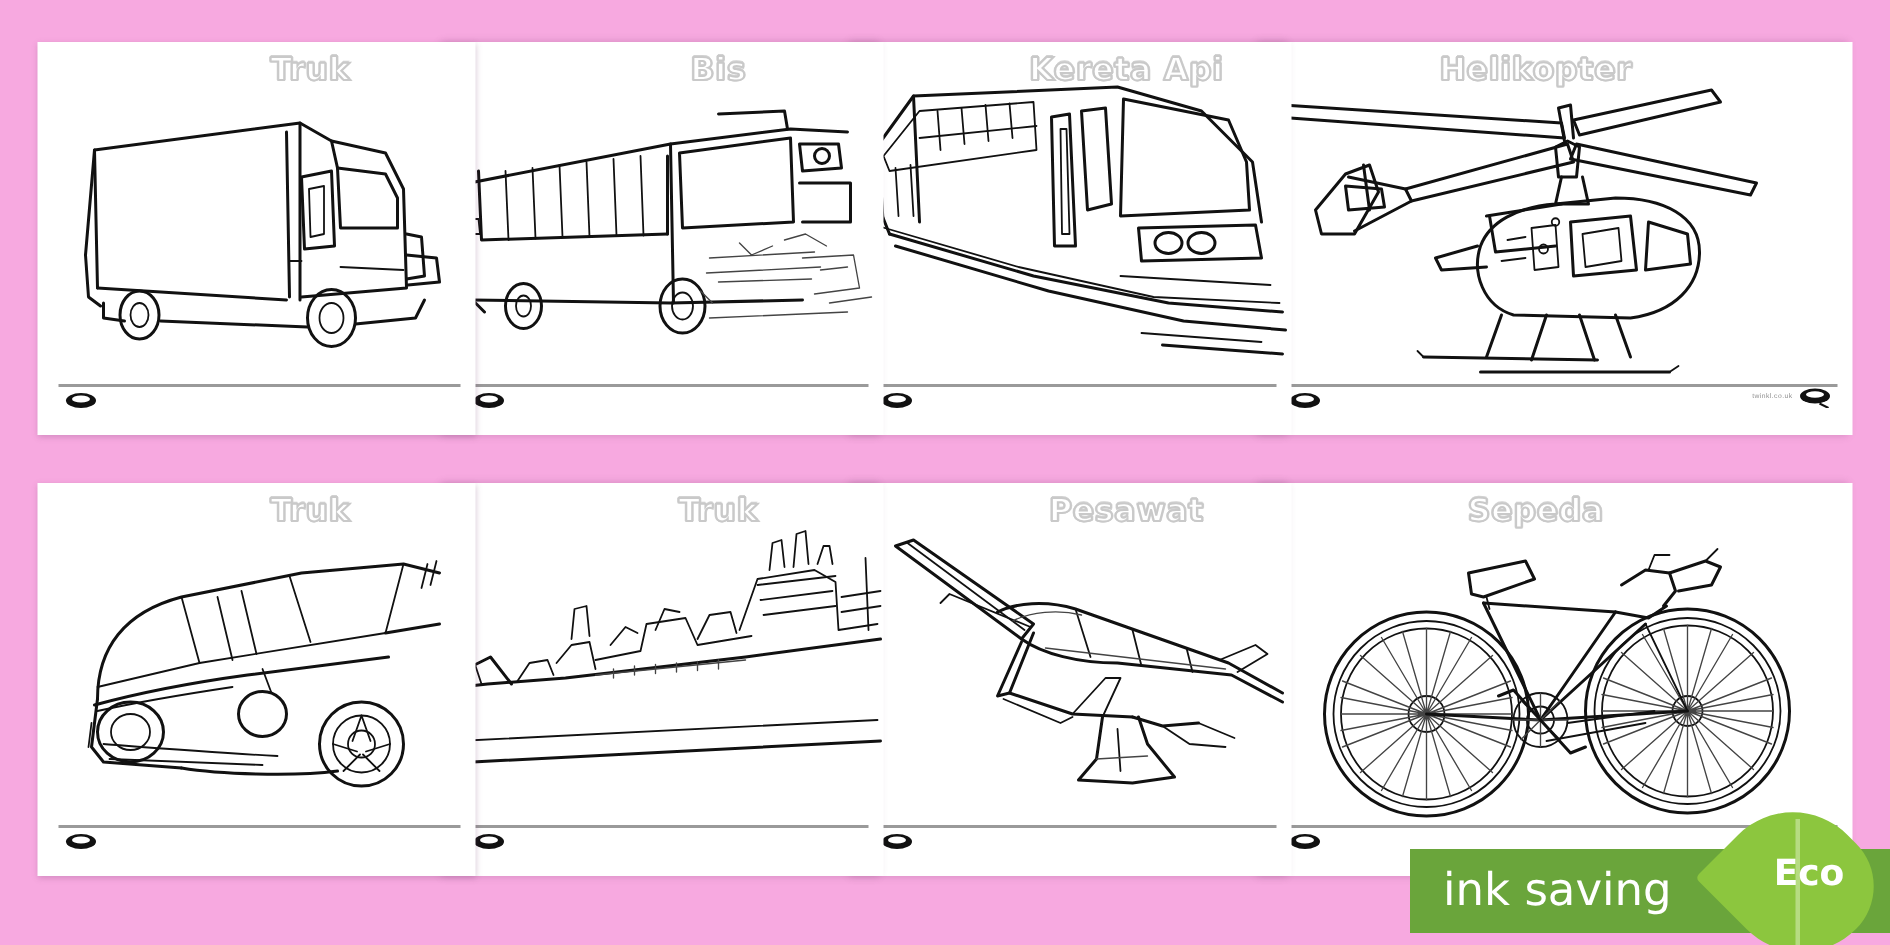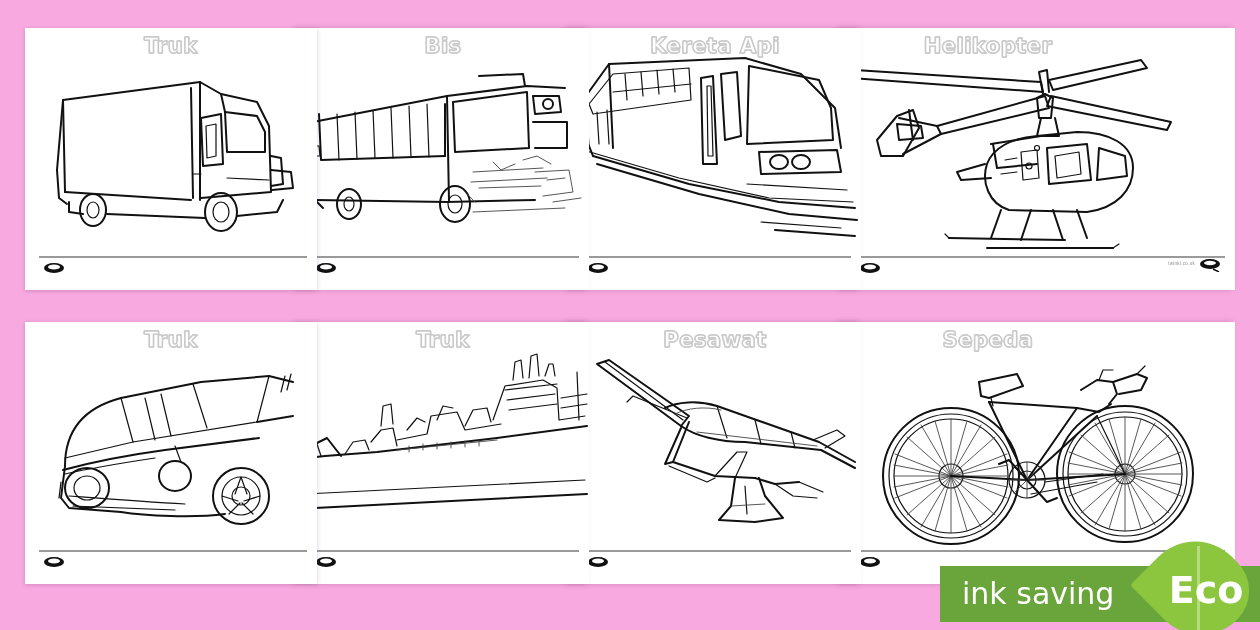--- a/index.html
+++ b/index.html
@@ -53,20 +53,21 @@
     font-family: "DejaVu Sans", sans-serif;
     font-size: 21px;
     font-weight: bold;
     letter-spacing: .5px;
     color: #ffffff;
     -webkit-text-stroke: 1.3px #c9c9c9;
     text-shadow:
        1px 0 0 #d2d2d2, -1px 0 0 #d2d2d2,
        0 1px 0 #d2d2d2, 0 -1px 0 #d2d2d2;
     white-space: nowrap;
+    padding-left: 36px;
   }
   .sheet.s4 .sheet-title { left: -50px; width: 100%; text-align: center; }
 
   .art {
     position: absolute;
     top: 24px;
     left: 0;
     width: 100%;
     height: 200px;
   }
@@ -157,21 +158,21 @@
     width: 3px;
     height: 108px;
     background: #b6dc82;
   }
   .eco-leaf-label {
     position: absolute;
     left: 8px;
     top: 30px;
     width: 92px;
     text-align: center;
-    font-size: 38px;
+    font-size: 24px;
     font-weight: bold;
     color: #ffffff;
     font-family: "DejaVu Sans", sans-serif;
     z-index: 3;
   }
 
   .lineart {
     fill: none;
     stroke: #111111;
     stroke-width: 2;

